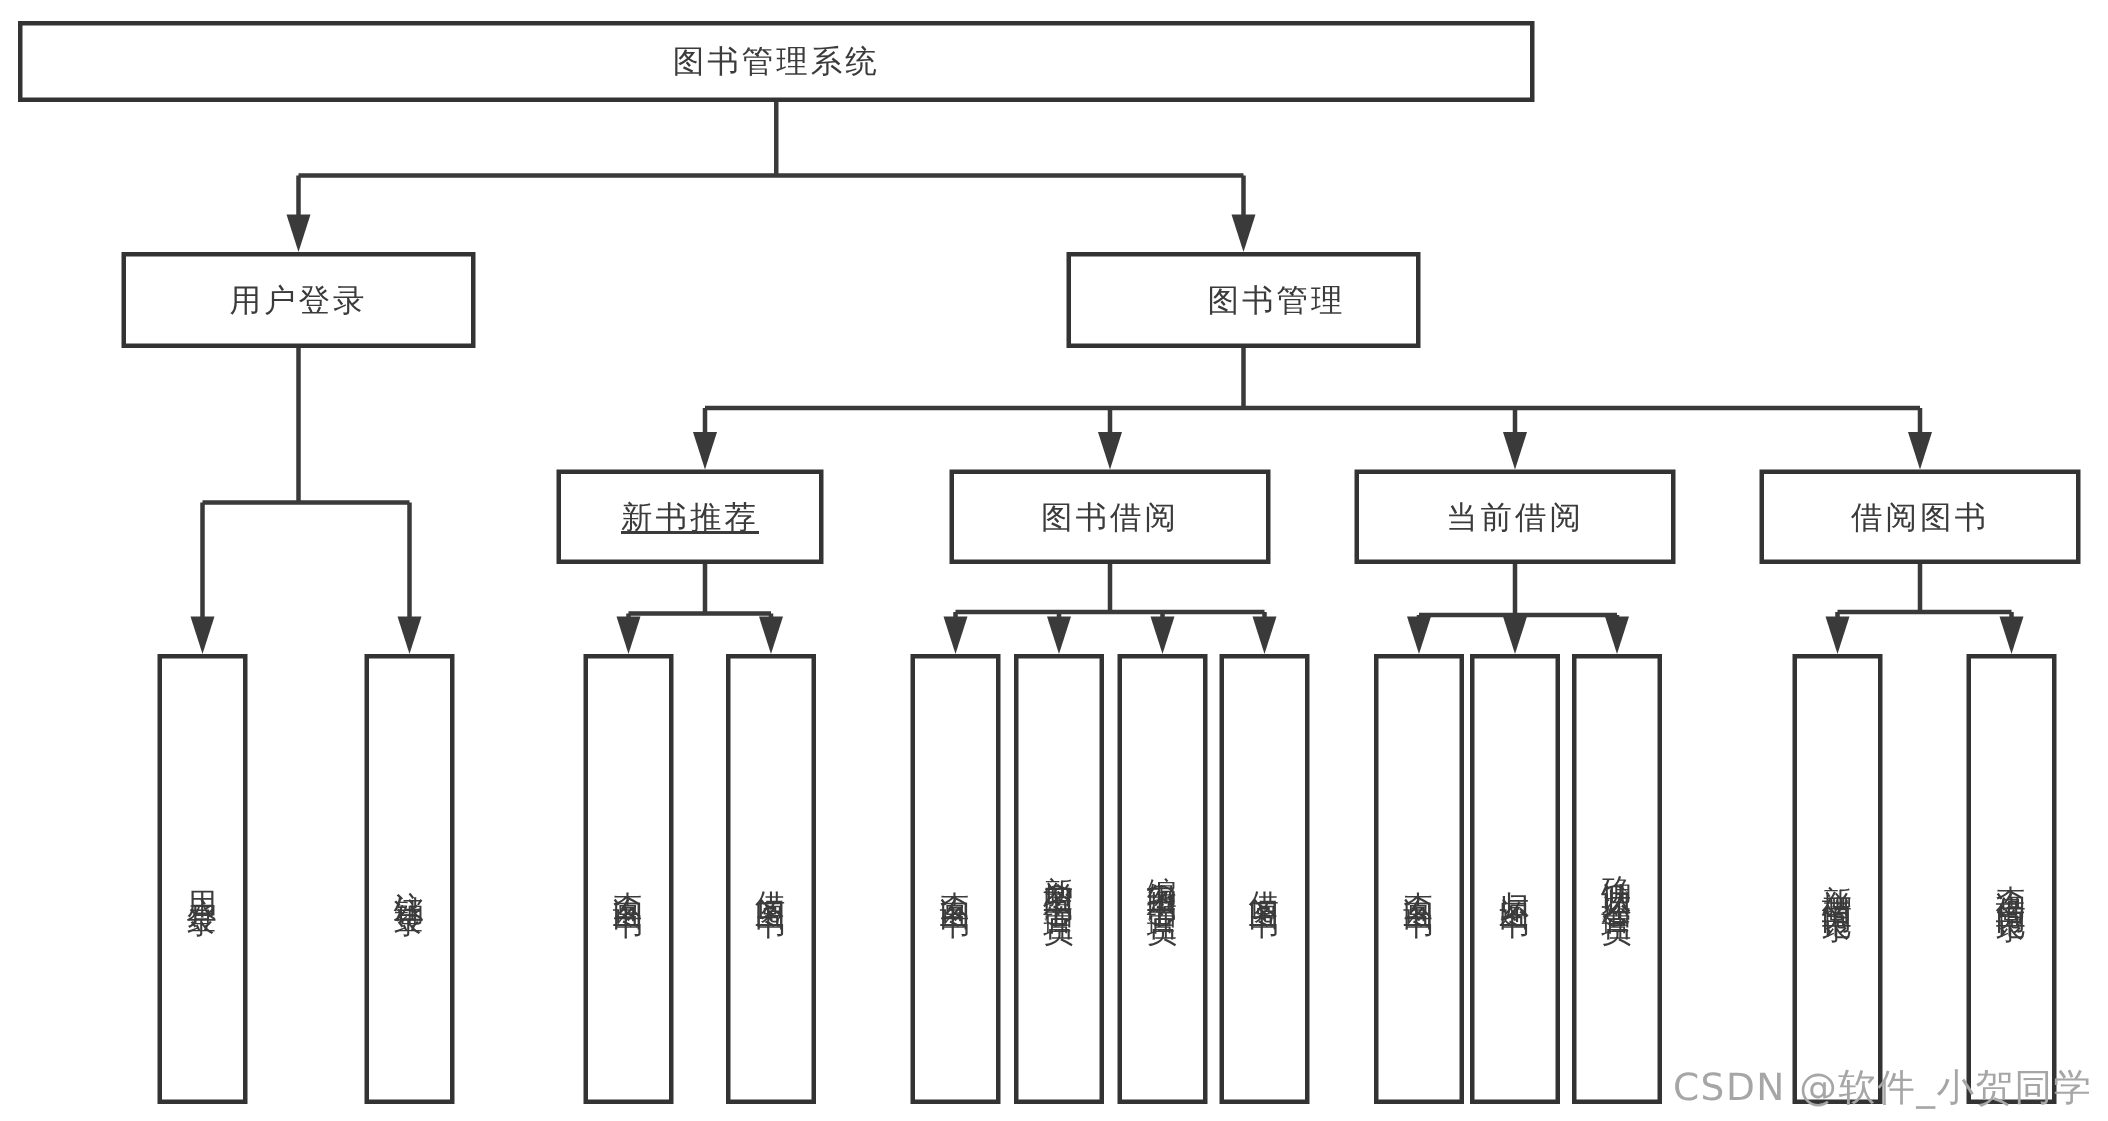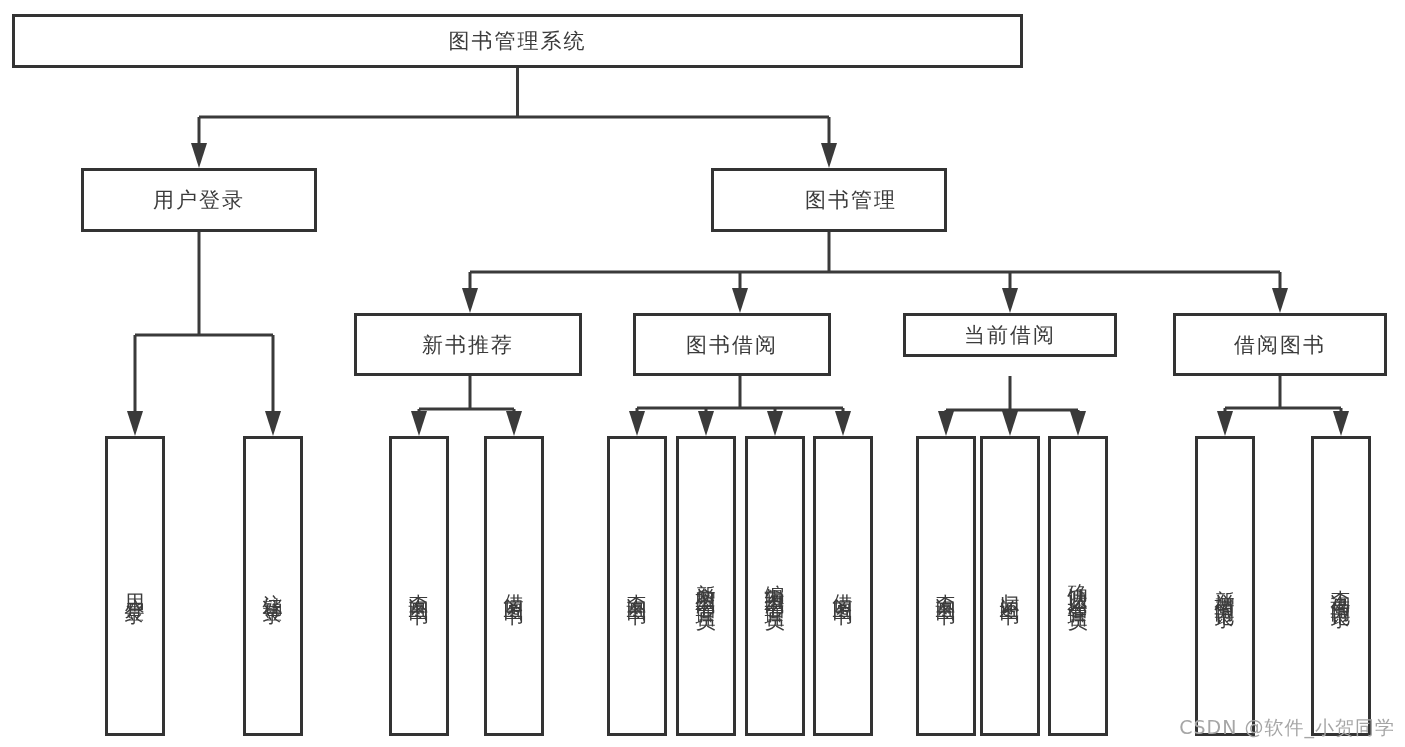--- a/index.html
+++ b/index.html
@@ -56,21 +56,21 @@
     writing-mode: vertical-rl;
     text-orientation: mixed;
     letter-spacing: 4px;
     line-height: 1;
   }
   .watermark {
     position: absolute;
     right: 10px;
     bottom: 6px;
     color: #a6a6a6;
-    font-size: 19px;
+    font-size: 25px;
     letter-spacing: 1px;
     white-space: nowrap;
   }
 </style>
 </head>
 <body>
 
 <div class="canvas">
 
   <svg class="connectors" viewBox="0 0 1405 747" xmlns="http://www.w3.org/2000/svg">
@@ -120,27 +120,27 @@
     <span>图书管理系统</span>
   </div>
 
   <div class="node" style="left:81px; top:168px; width:236px; height:64px;">
     <span>用户登录</span>
   </div>
   <div class="node" style="left:711px; top:168px; width:236px; height:64px;padding-left:44px;">
     <span>图书管理</span>
   </div>
 
-  <div class="node" style="left:354px; top:313px; width:228px; height:63px;">
+  <div class="node" style="left:371px; top:313px; width:178px; height:63px;text-decoration:underline;">
     <span>新书推荐</span>
   </div>
-  <div class="node" style="left:633px; top:313px; width:198px; height:63px;">
+  <div class="node" style="left:633px; top:313px; width:214px; height:63px;">
     <span>图书借阅</span>
   </div>
-  <div class="node" style="left:903px; top:313px; width:214px; height:44px;">
+  <div class="node" style="left:903px; top:313px; width:214px; height:63px;">
     <span>当前借阅</span>
   </div>
   <div class="node" style="left:1173px; top:313px; width:214px; height:63px;">
     <span>借阅图书</span>
   </div>
 
   <div class="leaf" style="left:105px;">
     <span>用户登录</span>
   </div>
   <div class="leaf" style="left:243px;">

